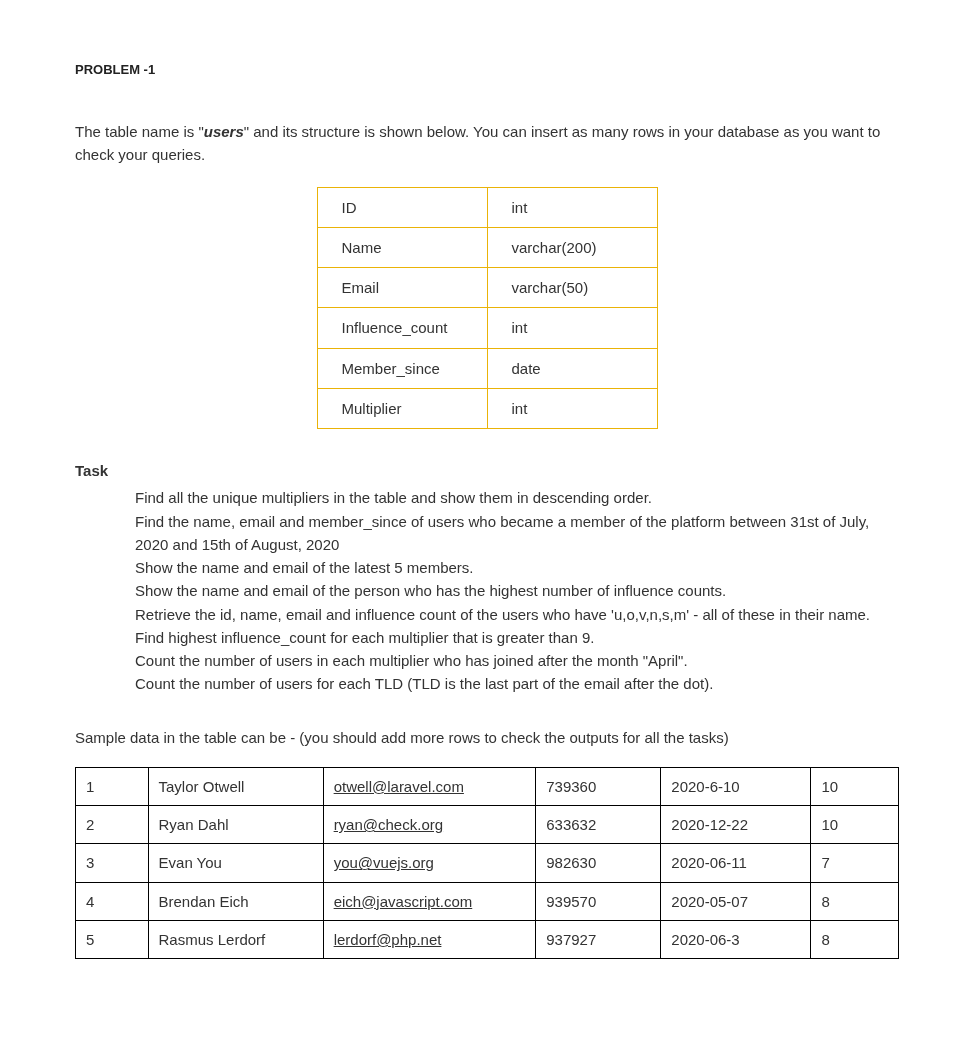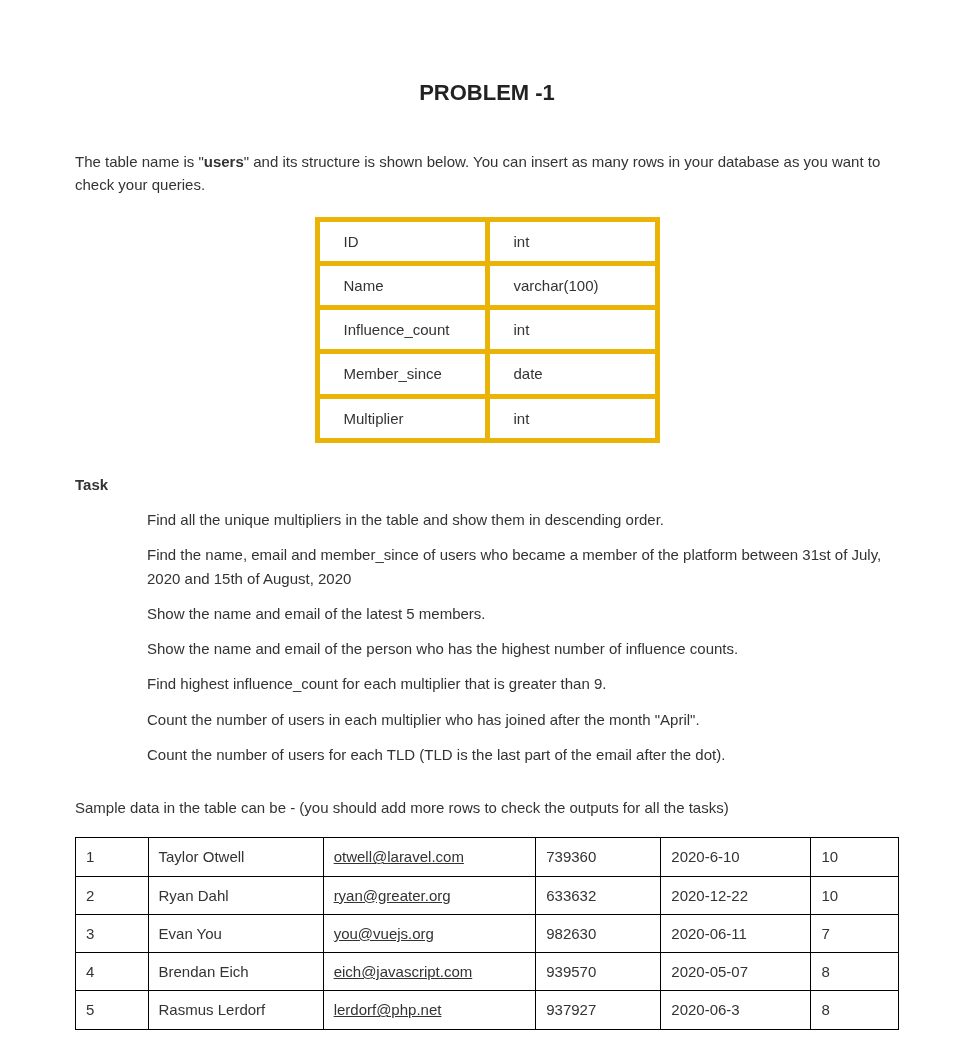--- a/index.html
+++ b/index.html
@@ -6,59 +6,58 @@
     body {
       font-family: Arial, Helvetica, sans-serif;
       background: #fff;
       color: #333;
       margin: 0;
       padding: 60px 75px 40px 75px;
       font-size: 15px;
       line-height: 1.55;
     }
     .page-title {
-      text-align: center;
       font-weight: bold;
-      font-size: 22px;
+      font-size: 13px;
       margin-bottom: 40px;
       color: #222;
-      margin-top: 16px;
     }
     .intro {
       margin-bottom: 20px;
     }
     .bold-italic {
       font-weight: bold;
+      font-style: italic;
     }
     .schema-wrap {
       display: flex;
       justify-content: center;
       margin: 20px 0 30px 0;
     }
     table.schema {
       border-collapse: collapse;
     }
     table.schema td {
-      border: 5px solid #eab308;
+      border: 1px solid #eab308;
       padding: 8px 24px;
       font-size: 15px;
       color: #333;
     }
     table.schema td:first-child { width: 170px; }
     table.schema td:last-child { width: 170px; }
     .section-label {
       font-weight: bold;
       margin-bottom: 4px;
     }
     .tasks {
       margin-left: 60px;
       margin-bottom: 30px;
     }
     .tasks div {
-      margin: 12px;
+      margin: 0;
     }
     .sample-note {
       margin: 12px 0 18px 0;
     }
     table.data {
       border-collapse: collapse;
       width: 100%;
     }
     table.data td {
       border: 1px solid #000;
@@ -84,21 +83,25 @@
 
 <div class="schema-wrap">
   <table class="schema">
     <tbody id="schema-body">
         <tr>
           <td>ID</td>
           <td>int</td>
         </tr>
         <tr>
           <td>Name</td>
-          <td>varchar(100)</td>
+          <td>varchar(200)</td>
+        </tr>
+        <tr>
+          <td>Email</td>
+          <td>varchar(50)</td>
         </tr>
         <tr>
           <td>Influence_count</td>
           <td>int</td>
         </tr>
         <tr>
           <td>Member_since</td>
           <td>date</td>
         </tr>
         <tr>
@@ -108,41 +111,42 @@
       </tbody>
   </table>
 </div>
 
 <div class="section-label">Task</div>
 <div class="tasks" id="tasks-container">
     <div>Find all the unique multipliers in the table and show them in descending order.</div>
     <div>Find the name, email and member_since of users who became a member of the platform between 31st of July, 2020 and 15th of August, 2020</div>
     <div>Show the name and email of the latest 5 members.</div>
     <div>Show the name and email of the person who has the highest number of influence counts.</div>
+    <div>Retrieve the id, name, email and influence count of the users who have 'u,o,v,n,s,m' - all of these in their name.</div>
     <div>Find highest influence_count for each multiplier that is greater than 9.</div>
     <div>Count the number of users in each multiplier who has joined after the month "April".</div>
     <div>Count the number of users for each TLD (TLD is the last part of the email after the dot).</div>
   </div>
 
 <div class="sample-note">Sample data in the table can be -  (you should add more rows to check the outputs for all the tasks)</div>
 
 <table class="data">
   <tbody id="data-body">
       <tr>
         <td class="col-id">1</td>
         <td class="col-name">Taylor Otwell</td>
         <td class="col-email">otwell@laravel.com</td>
         <td class="col-inf">739360</td>
         <td class="col-date">2020-6-10</td>
         <td class="col-mult">10</td>
       </tr>
       <tr>
         <td class="col-id">2</td>
         <td class="col-name">Ryan Dahl</td>
-        <td class="col-email">ryan@greater.org</td>
+        <td class="col-email">ryan@check.org</td>
         <td class="col-inf">633632</td>
         <td class="col-date">2020-12-22</td>
         <td class="col-mult">10</td>
       </tr>
       <tr>
         <td class="col-id">3</td>
         <td class="col-name">Evan You</td>
         <td class="col-email">you@vuejs.org</td>
         <td class="col-inf">982630</td>
         <td class="col-date">2020-06-11</td>

